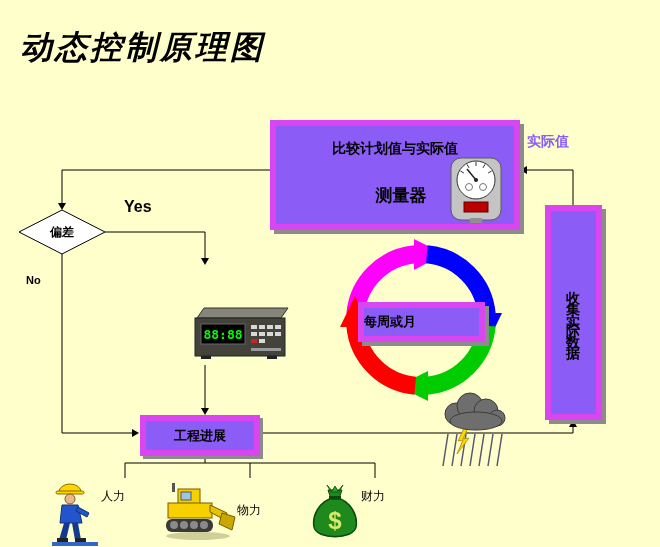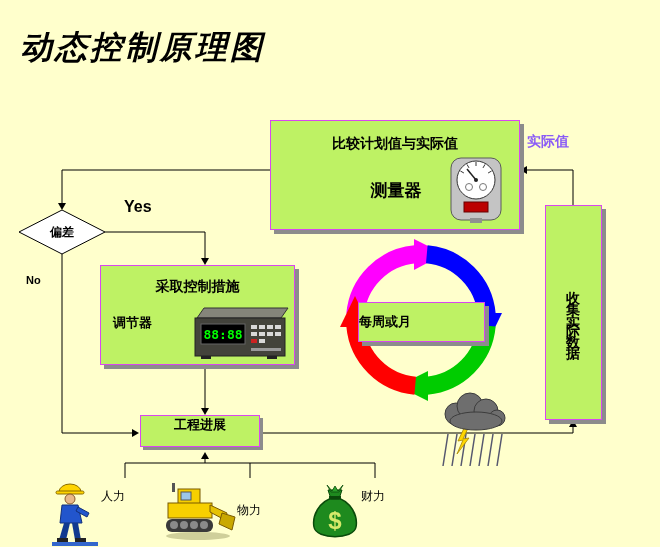--- a/index.html
+++ b/index.html
@@ -8,21 +8,21 @@
     font-family:"Liberation Sans","DejaVu Sans",sans-serif;overflow:hidden;
   }
   #wires{position:absolute;left:0;top:0;z-index:1;}
   .icon-svg{position:absolute;z-index:3;}
   #title{
     position:absolute;left:20px;top:26px;z-index:2;
     font-size:32px;font-weight:bold;font-style:italic;letter-spacing:3px;color:#000;
     font-family:"Liberation Serif","DejaVu Serif",serif;
   }
   .box{
-    position:absolute;background:#bef264;border:1px solid #d946ef;
+    position:absolute;background:#8b5cf6;border:6px solid #d946ef;
     box-shadow:4px 4px 0 #8c8c8c;z-index:2;box-sizing:border-box;
   }
   .lbl{font-weight:bold;color:#8b5cf6;}
   #compare-box{left:270px;top:120px;width:250px;height:110px;}
   #compare-label{position:absolute;left:0;top:14px;width:100%;text-align:center;font-size:14px;font-weight:bold;}
   #compare-sub{position:absolute;left:70px;top:58px;width:110px;text-align:center;font-size:17px;font-weight:bold;}
   #gauge-svg{left:448px;top:156px;}
   #actual-value{position:absolute;left:527px;top:133px;font-size:14px;font-weight:bold;z-index:2;}
   #collect-box{left:545px;top:205px;width:57px;height:215px;display:flex;align-items:center;justify-content:center;}
   #collect-label{
@@ -30,21 +30,21 @@
     font-size:14px;font-weight:bold;letter-spacing:11px;
   }
   #decision-label{position:absolute;left:38px;top:224px;width:48px;text-align:center;font-size:12px;font-weight:bold;z-index:2;}
   #yes-label{position:absolute;left:124px;top:198px;font-size:16px;font-weight:bold;z-index:2;}
   #no-label{position:absolute;left:26px;top:274px;font-size:11px;font-weight:bold;z-index:2;}
   #measures-box{left:100px;top:265px;width:195px;height:100px;}
   #measures-label{position:absolute;left:0;top:12px;width:100%;text-align:center;font-size:14px;font-weight:bold;}
   #measures-sub{position:absolute;left:12px;top:48px;font-size:13px;font-weight:bold;}
   #regulator-svg{left:193px;top:304px;}
   #cycle-box{left:358px;top:302px;width:127px;height:40px;display:flex;align-items:center;justify-content:flex-start;font-size:13px;font-weight:bold;}
-  #progress-box{left:140px;top:415px;width:120px;height:32px;display:flex;align-items:flex-start;justify-content:center;font-size:13px;font-weight:bold;box-shadow:3px 3px 0 #8c8c8c;}
+  #progress-box{left:140px;top:415px;width:120px;height:41px;display:flex;align-items:center;justify-content:center;font-size:13px;font-weight:bold;box-shadow:3px 3px 0 #8c8c8c;}
   .res-label{position:absolute;font-size:12px;font-weight:normal;z-index:2;}
   #manpower-label{left:101px;top:488px;}
   #material-label{left:237px;top:488px;margin-top:14px;}
   #financial-label{left:361px;top:488px;}
 </style>
 </head>
 <body>
 
 <div id="stage">
 
@@ -127,24 +127,20 @@
   <div id="actual-value" class="lbl">实际值</div>
 
   <div class="box" id="collect-box">
     <div id="collect-label">收集实际数据</div>
   </div>
 
   <div id="decision-label">偏差</div>
   <div id="yes-label">Yes</div>
   <div id="no-label">No</div>
 
-  <div class="box" id="measures-box">
-    <div id="measures-label">采取控制措施</div>
-    <div id="measures-sub">调节器</div>
-  </div>
 
   <svg class="icon-svg" id="regulator-svg" width="98" height="58" viewBox="0 0 98 58">
     <polygon points="4,14 88,14 95,4 11,4" fill="#85857a" stroke="#333"></polygon>
     <rect x="2" y="14" width="90" height="38" fill="#43433b" stroke="#222"></rect>
     <rect x="8" y="20" width="44" height="20" fill="#000000" stroke="#666"></rect>
     <text x="30" y="35" text-anchor="middle" font-size="13" font-weight="bold" font-family="DejaVu Sans Mono, monospace" fill="#00FF00">88:88</text>
     <rect x="58" y="21" width="6" height="4" fill="#d8d8d8"></rect>
     <rect x="66" y="21" width="6" height="4" fill="#d8d8d8"></rect>
     <rect x="74" y="21" width="6" height="4" fill="#d8d8d8"></rect>
     <rect x="82" y="21" width="6" height="4" fill="#d8d8d8"></rect>

